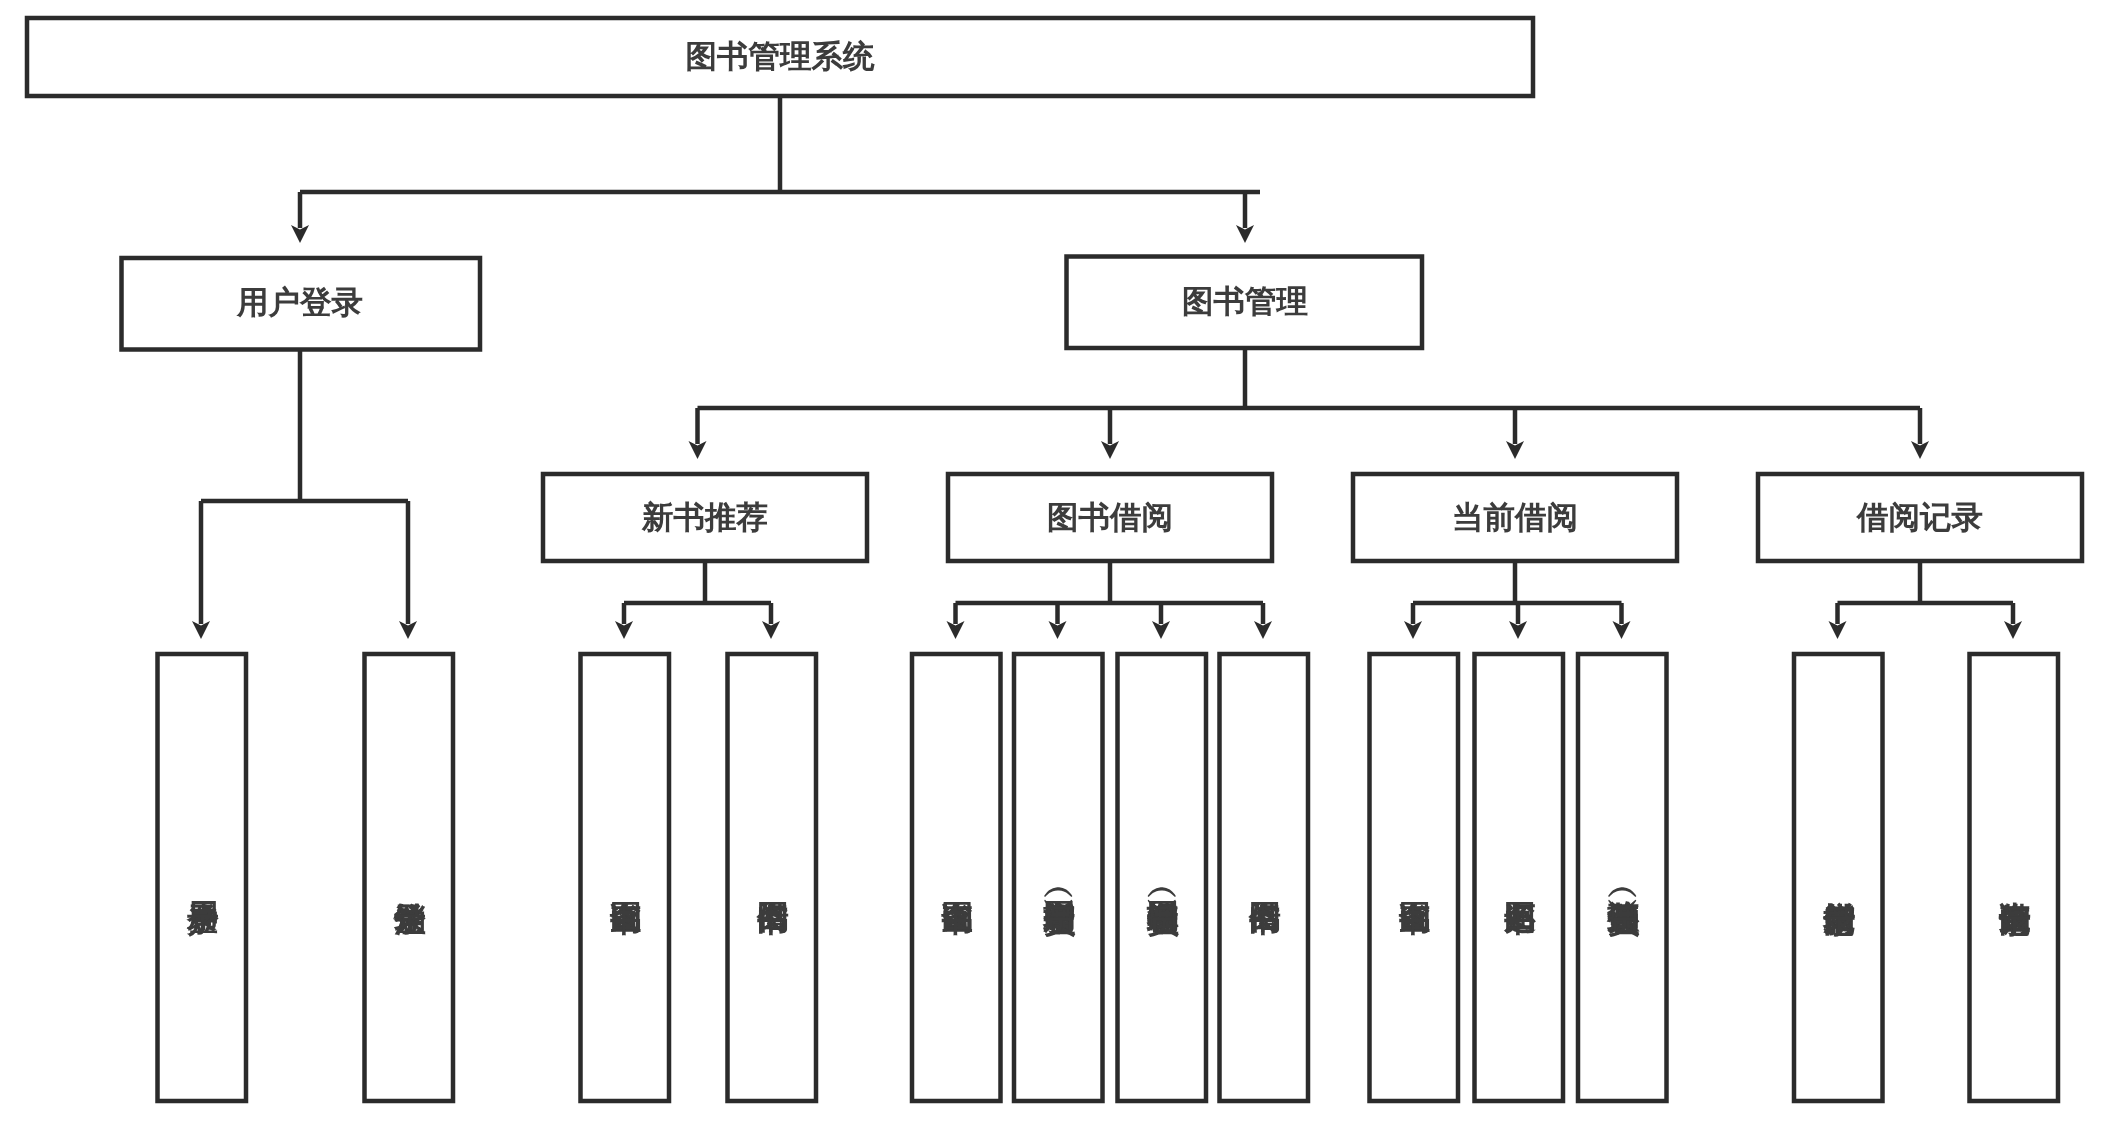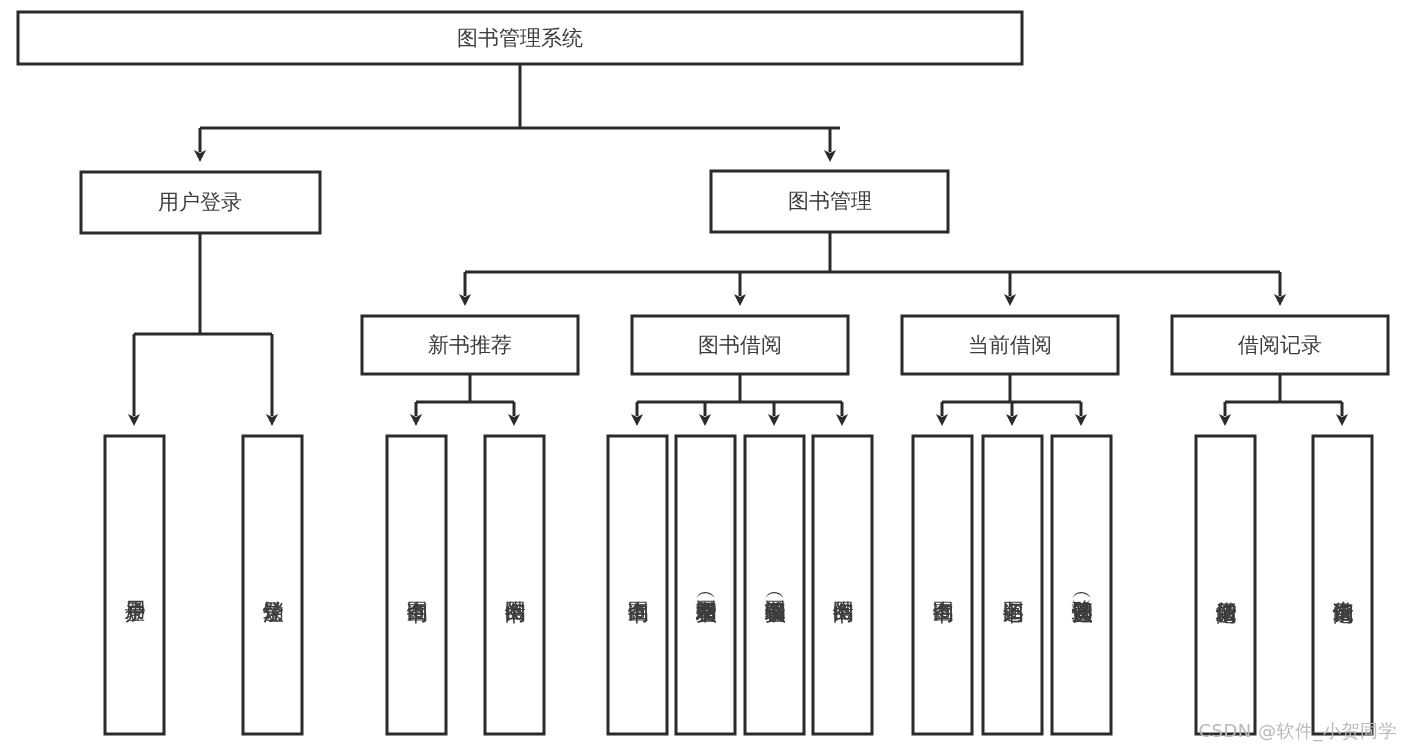--- a/index.html
+++ b/index.html
@@ -9,20 +9,21 @@
   }
   body {
     font-family: "DejaVu Sans", "Liberation Sans", sans-serif;
   }
   #canvas {
     position: relative;
     width: 1405px;
     height: 747px;
     background: #ffffff;
     overflow: hidden;
+    font-weight: bold;
   }
   #diagram-svg {
     position: absolute;
     left: 0;
     top: 0;
     width: 1405px;
     height: 747px;
   }
   .node-box {
     fill: #ffffff;
@@ -194,15 +195,14 @@
   <div class="leaf-label-wrap" style="left:608px;  top:436px; width:59px; height:298px;">查询图书</div>
   <div class="leaf-label-wrap" style="left:676px;  top:436px; width:59px; height:298px;">新增图书（管理员）</div>
   <div class="leaf-label-wrap" style="left:745px;  top:436px; width:59px; height:298px;">编辑图书（管理员）</div>
   <div class="leaf-label-wrap" style="left:813px;  top:436px; width:59px; height:298px;">借阅图书</div>
   <div class="leaf-label-wrap" style="left:913px;  top:436px; width:59px; height:298px;">查询图书</div>
   <div class="leaf-label-wrap" style="left:983px;  top:436px; width:59px; height:298px;">归还图书</div>
   <div class="leaf-label-wrap" style="left:1052px; top:436px; width:59px; height:298px;">确认归还（管理员）</div>
   <div class="leaf-label-wrap" style="left:1196px; top:436px; width:59px; height:298px;">新增借阅记录</div>
   <div class="leaf-label-wrap" style="left:1313px; top:436px; width:59px; height:298px;">查询借阅记录</div>
 
-  <div class="watermark">CSDN @软件_小贺同学</div>
 
 </div>
 
 </body></html>

